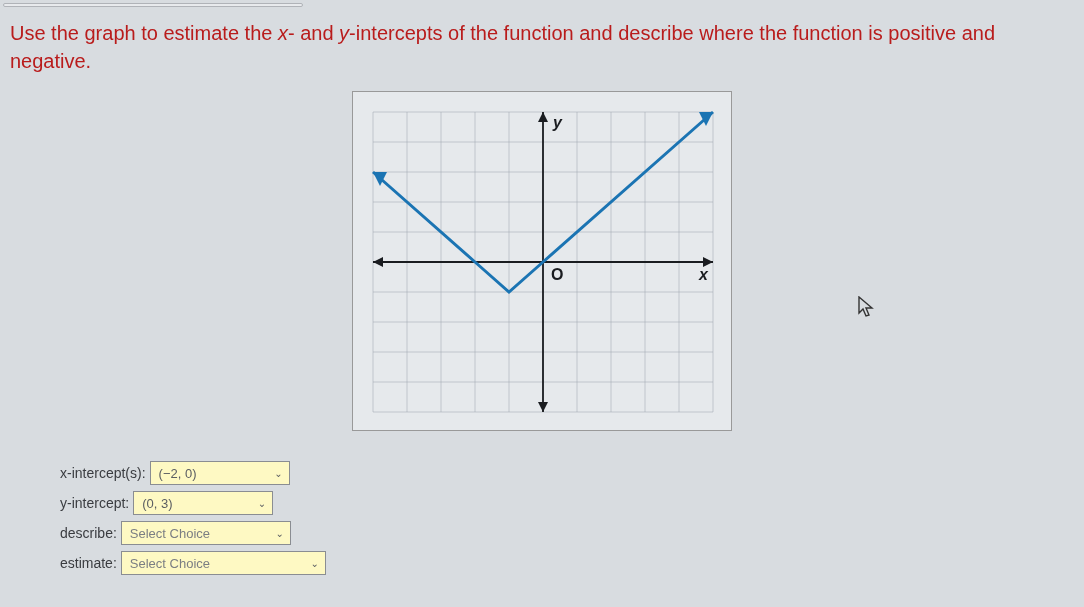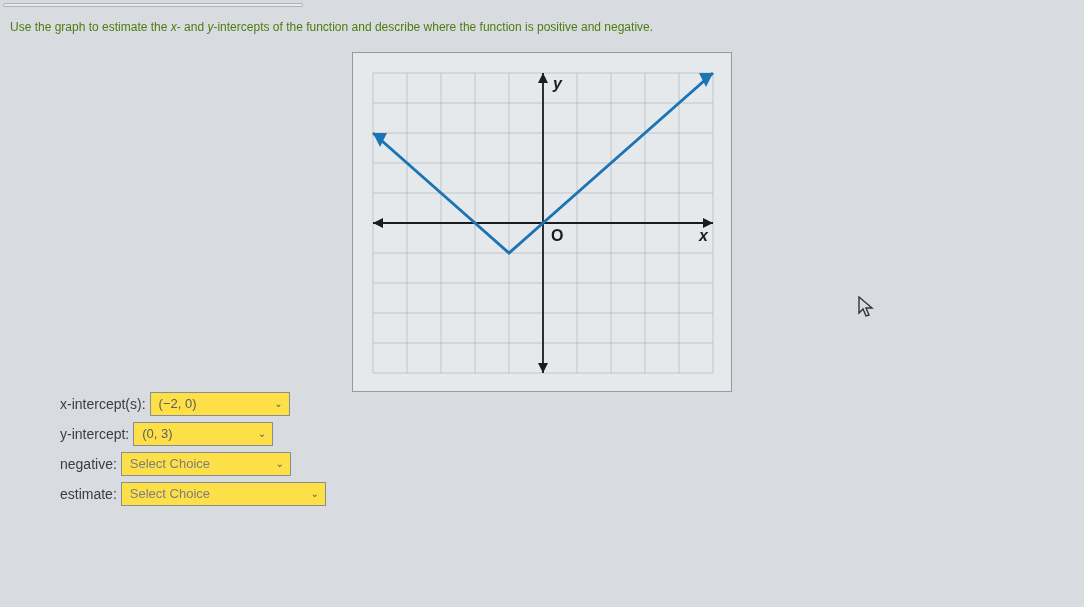--- a/index.html
+++ b/index.html
@@ -18,22 +18,22 @@
     .top-border {
       border: 1px solid #b0b3b8;
       border-radius: 4px;
       width: 300px;
       height: 4px;
       margin: 3px 0 0 3px;
       background: #e8eaed;
     }
     .question-text {
       padding: 12px 10px 8px 10px;
-      font-size: 12px;
-      color: #4d7c0f;
+      font-size: 20px;
+      color: #b91c1c;
       line-height: 1.4;
     }
     .question-text i {
       font-style: italic;
     }
     .graph-container {
       display: flex;
       justify-content: center;
       margin-top: 8px;
     }
@@ -45,39 +45,40 @@
       border: 1px solid #999;
     }
     .cursor-icon {
       position: absolute;
       left: 858px;
       top: 296px;
       font-size: 20px;
       color: #333;
     }
     .answers-section {
+      margin-top: 30px;
       margin-left: 60px;
     }
     .answer-row {
       display: flex;
       align-items: center;
       margin-bottom: 6px;
     }
     .answer-label {
       font-size: 14px;
       color: #3a3c40;
       text-align: right;
       margin-right: 4px;
     }
     .select-box {
       display: inline-flex;
       align-items: center;
       justify-content: space-between;
       border: 1px solid #8a8d92;
-      background: #fde047;
+      background: #fef9c3;
       padding: 3px 6px 3px 8px;
       font-size: 13px;
       color: #5a5d62;
       cursor: pointer;
       min-width: 140px;
       height: 24px;
     }
     .select-box.placeholder {
       color: #7b7e83;
       gap: 44px;
@@ -174,21 +175,21 @@
 
   <div class="answer-row">
     <span class="answer-label">y-intercept:</span>
     <div class="select-box">
       <span>(0, 3)</span>
       <span class="chevron">⌄</span>
     </div>
   </div>
 
   <div class="answer-row">
-    <span class="answer-label">negative:</span>
+    <span class="answer-label">describe:</span>
     <div class="select-box placeholder w2">
       <span>Select Choice</span>
       <span class="chevron">⌄</span>
     </div>
   </div>
 
   <div class="answer-row">
     <span class="answer-label">estimate:</span>
     <div class="select-box placeholder w3">
       <span>Select Choice</span>

